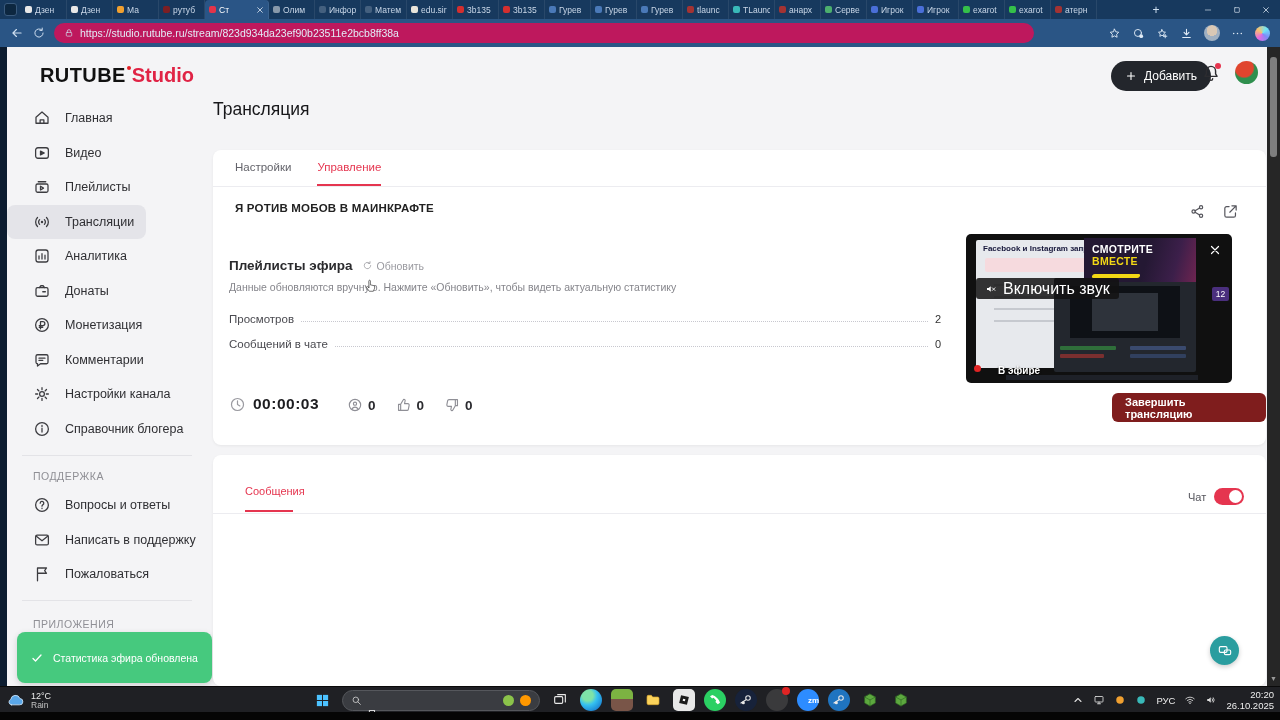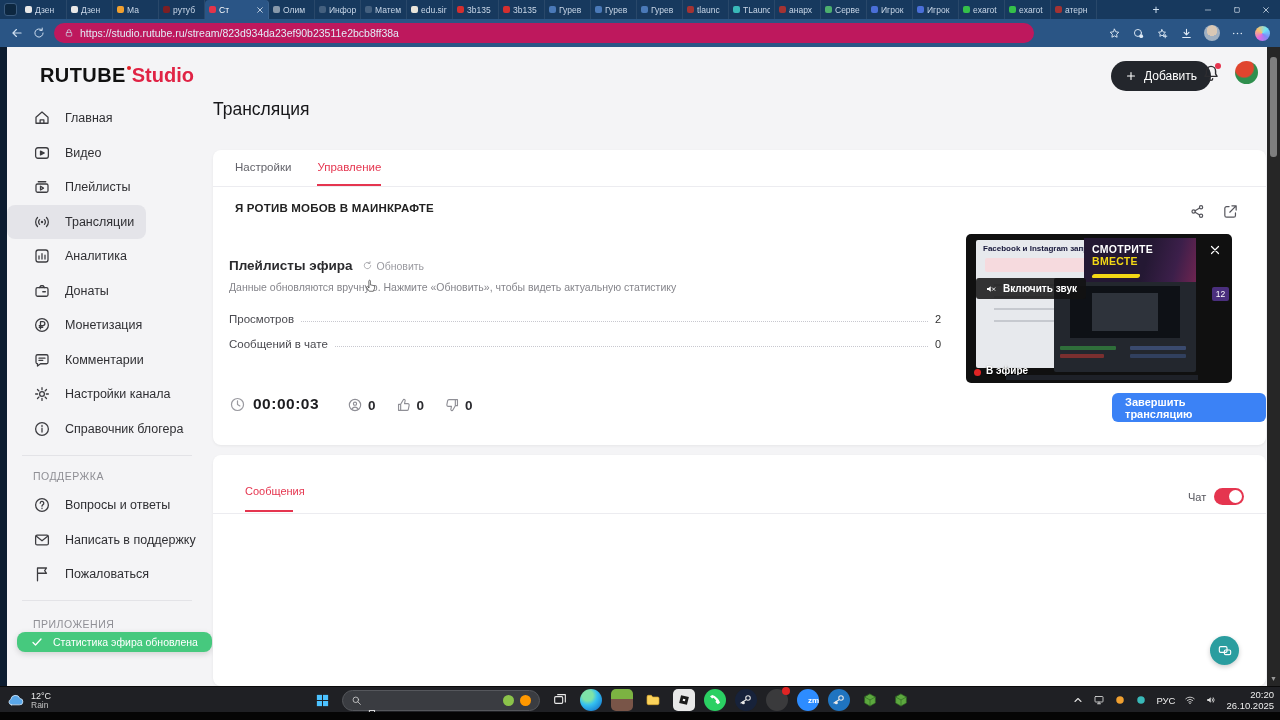--- a/index.html
+++ b/index.html
@@ -55,21 +55,21 @@
   #side-main, #side-support { left:7px; width:202px; display:flex; flex-direction:column; align-items:flex-start; }
   #side-main { top:101px; }
   #side-support { top:488px; }
   .side-item { height:34.5px; display:inline-flex; align-items:center; gap:14px; padding:0 12px 0 26px; border-radius:8px; }
   .side-item.active { background:#e4e4e9; }
   .sicon { width:18px; height:18px; color:#3c3c40; flex:none; }
   .slabel { font-size:12.5px; color:#2f2f33; white-space:nowrap; }
   .side-divider { left:22px; width:170px; height:1px; background:#e3e3e7; }
   .side-section { left:33px; font-size:10.5px; color:#8f8f95; letter-spacing:.5px; }
 
-  #toast { left:17px; top:632px; height:20px; padding:0 14px; background:#46c97e; border-radius:8px; color:#fff; font-size:10.5px; display:flex; align-items:center; gap:10px; box-shadow:0 2px 6px rgba(0,0,0,.15); }
+  #toast { left:17px; top:632px; height:51px; padding:0 14px; background:#46c97e; border-radius:8px; color:#fff; font-size:10.5px; display:flex; align-items:center; gap:10px; box-shadow:0 2px 6px rgba(0,0,0,.15); }
   #toast .check { width:12px; height:12px; color:#fff; }
 
   
   #page-title { left:213px; top:99px; font-size:17.5px; font-weight:500; color:#17171a; }
 
   .card { background:#fff; border-radius:8px; box-shadow:0 1px 3px rgba(0,0,0,.06); }
   #card1 { left:213px; top:150px; width:1053px; height:295px; }
   #card1-tabs { position:absolute; left:0; top:0; width:100%; height:37px; border-bottom:1px solid #ececf0; display:flex; align-items:stretch; gap:26px; padding-left:22px; }
   .ctab { display:flex; align-items:center; font-size:11.5px; color:#63636a; border-bottom:2px solid transparent; }
   .ctab.active { color:#e5354f; border-color:#e5354f; }
@@ -89,42 +89,42 @@
   .leader { flex:1; border-bottom:1.5px dotted #c8c8cf; margin:0 7px 4px; }
   .srv { font-size:11px; color:#333; padding-bottom:1px; }
 
   #timer-row { position:absolute; left:16px; top:245px; display:flex; align-items:flex-end; }
   .tic { width:17px; height:17px; color:#9a9aa0; flex:none; }
   #timer-val { font-size:15.5px; font-weight:700; color:#1d1d20; letter-spacing:.5px; margin:0 28px 0 7px; }
   .mini-stat { display:flex; align-items:center; gap:5px; margin-right:20px; }
   .mini-stat .num { font-size:13.5px; font-weight:600; color:#2a2a2e; }
   .mini-stat .mic { width:16px; height:16px; color:#8f8f96; }
 
-  #end-btn { position:absolute; left:899px; top:243px; height:29px; padding:0 13px; background:#3b82f6; border-radius:6px; color:#fff; font-size:11px; font-weight:600; display:flex; align-items:center; }
+  #end-btn { position:absolute; left:899px; top:243px; height:29px; padding:0 13px; background:#7f1d1d; border-radius:6px; color:#fff; font-size:11px; font-weight:600; display:flex; align-items:center; }
 
   
   #preview { position:absolute; left:753px; top:84px; width:266px; height:149px; background:#101010; border-radius:5px; overflow:hidden; }
   #pv-browser { position:absolute; left:10px; top:6px; width:196px; height:128px; background:#e7e9ed; border-radius:2px; }
   #pv-headline { position:absolute; left:7px; top:4px; font-size:8px; font-weight:700; color:#16163a; white-space:nowrap; }
   #pv-pink { position:absolute; left:9px; top:18px; width:122px; height:14px; background:#f6dade; border-radius:2px; }
   .pv-line { position:absolute; left:18px; height:2px; width:150px; background:#c6c9cf; }
   #pv-obs { position:absolute; left:88px; top:44px; width:142px; height:94px; background:#23272e; border-radius:2px; }
   #pv-screen { position:absolute; left:16px; top:8px; width:110px; height:52px; background:#0e1116; }
   #pv-screen-in { position:absolute; left:22px; top:7px; width:66px; height:38px; background:#2e333b; }
   .pv-bar { position:absolute; height:4px; border-radius:1px; }
   #pv-banner { position:absolute; left:118px; top:4px; width:112px; height:44px; background:linear-gradient(105deg,#241833 55%,#3c1f4a 80%,#6e2450); padding:5px 0 0 8px; }
   #pv-b1 { font-size:10.5px; font-weight:800; color:#fff; letter-spacing:.3px; }
   #pv-b2 { font-size:10.5px; font-weight:800; color:#f2d715; letter-spacing:.3px; }
   #pv-swoosh { position:absolute; left:8px; top:36px; width:48px; height:4px; background:#f2d715; border-radius:2px; transform:skewX(-20deg); }
   #pv-close { position:absolute; left:243px; top:10px; width:12px; height:12px; color:#fff; }
   #pv-unmute { position:absolute; left:10px; top:44px; height:21px; background:rgba(18,18,18,.85); border-radius:3px; display:flex; align-items:center; gap:6px; padding:0 9px; }
   #pv-unmute .muic { width:12px; height:12px; color:#fff; }
-  #pv-unmute span.txt { color:#fff; font-size:10px; font-weight:700; }
+  #pv-unmute span.txt { color:#fff; font-size:16px; font-weight:400; }
   #pv-badge { position:absolute; left:246px; top:53px; width:17px; height:14px; background:#4a2f7d; border-radius:2px; color:#fff; font-size:8.5px; display:flex; align-items:center; justify-content:center; }
-  #pv-live { position:absolute; left:8px; top:131px; display:flex; align-items:flex-end; gap:5px; }
+  #pv-live { position:absolute; left:8px; top:131px; display:flex; align-items:flex-start; gap:17px; }
   #pv-live .dot { width:7px; height:7px; border-radius:50%; background:#e02424; }
   #pv-live .txt { color:#fff; font-size:10px; font-weight:600; text-shadow:0 1px 2px #000; }
   #pv-taskstrip { position:absolute; left:40px; top:141px; width:192px; height:5px; background:rgba(32,35,42,.95); }
 
   
   #card2 { left:213px; top:455px; width:1053px; height:231px; }
   #msg-tab { position:absolute; left:32px; top:30px; font-size:11px; color:#e5354f; }
   #msg-underline { position:absolute; left:32px; top:55px; width:48px; height:2px; background:#e5354f; }
   #card2-div { position:absolute; left:0; top:58px; width:100%; height:1px; background:#ececf0; }
   #chat-label { position:absolute; left:975px; top:36px; font-size:11px; color:#55555c; }

